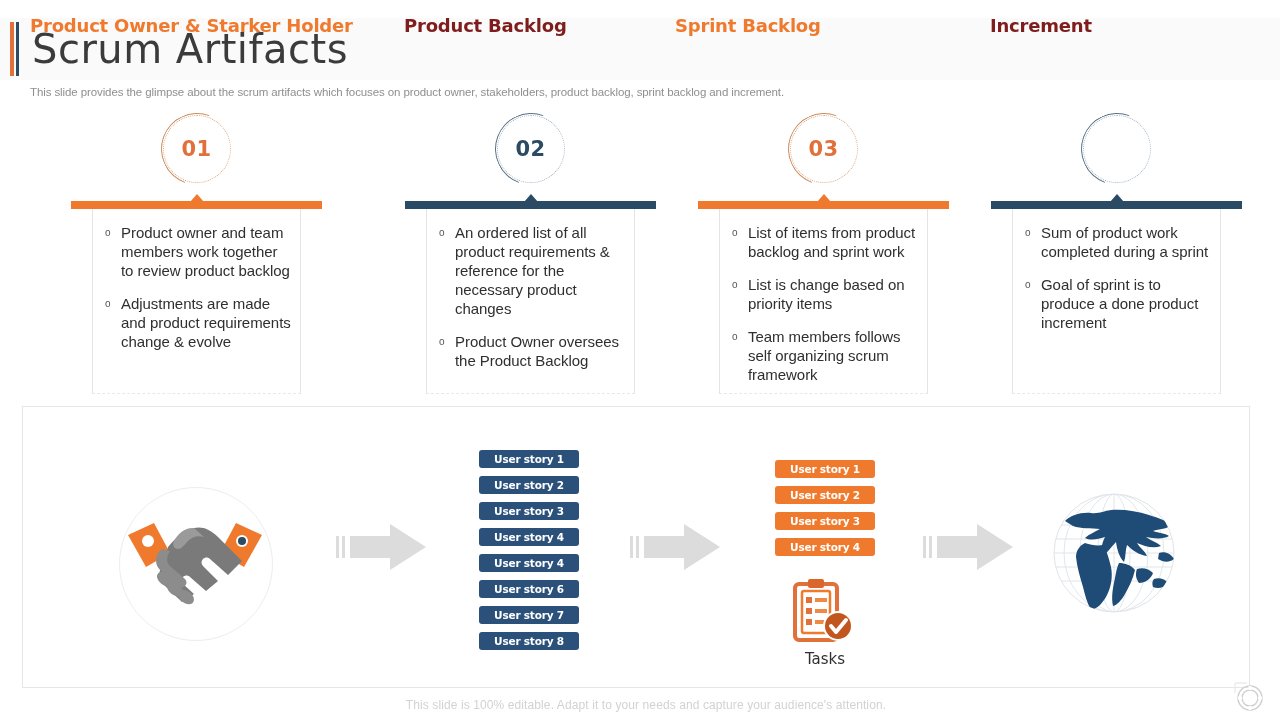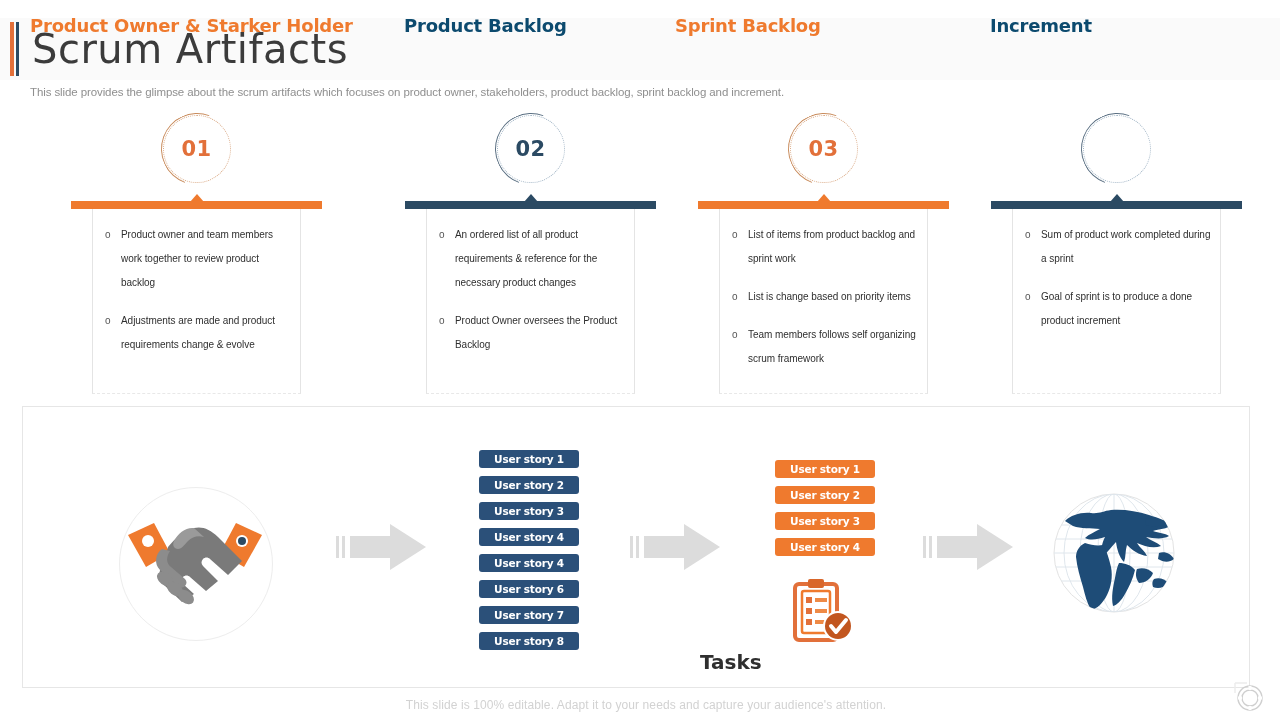--- a/index.html
+++ b/index.html
@@ -76,39 +76,39 @@
   .box{
     position:absolute;top:91px;left:42px;width:209px;height:185px;
     box-sizing:border-box;
     border-left:1px solid #e4e4e4;border-right:1px solid #e4e4e4;border-bottom:1px dashed #e8e8e8;
     background:#fff;
     padding:14px 6px 0 4px;
   }
   .bullets{list-style:none;margin:0;padding:0;}
   .bullets li{
     position:relative;padding-left:24px;margin-bottom:14px;
-    font-size:10px;line-height:24px;color:#2f2f2f;letter-spacing:-.05px;
+    font-size:15px;line-height:19px;color:#2f2f2f;letter-spacing:-.05px;
   }
   .bullets li:before{
     content:"o";position:absolute;left:8px;top:0;
     font-size:10px;color:#555;
   }
 
   
   .panel{
     position:absolute;left:22px;top:406px;width:1228px;height:282px;
     box-sizing:border-box;border:1px solid #e6e6e6;background:#fff;
   }
   .col-title{
     position:absolute;top:15px;text-align:left;
     font-size:18px;font-weight:700;letter-spacing:-.2px;
     font-family:"DejaVu Sans", sans-serif;
   }
   .t-orange{color:#ef7a2e;}
-  .t-blue{color:#0c4a6e;}
+  .t-blue{color:#7f1d1d;}
   .ct1{left:30px;width:330px;}
   .ct2{left:404px;width:252px;}
   .ct3{left:675px;width:250px;}
   .ct4{left:990px;width:250px;}
 
   
   .pills{position:absolute;}
   .pills.blue-col{left:479px;top:450px;}
   .pills.orange-col{left:775px;top:460px;}
   .pill{
@@ -133,22 +133,22 @@
     border:1px solid #ededed;background:#fff;
   }
   .hs-icon{position:absolute;left:124px;top:497px;}
 
   
   .globe{position:absolute;left:1041px;top:491px;}
 
   
   .tasks-icon{position:absolute;left:793px;top:578px;}
   .tasks-label{
-    position:absolute;left:700px;top:650px;width:250px;text-align:left;
-    font-size:20px;font-weight:700;color:#2f2f2f;
+    position:absolute;left:700px;top:650px;width:250px;text-align:center;
+    font-size:15px;font-weight:400;color:#2f2f2f;
     font-family:"DejaVu Sans", sans-serif;
   }
 
   
   .footer{
     position:absolute;left:0;top:698px;width:1280px;text-align:center;
     font-size:12px;color:#d2d2d2;letter-spacing:.1px;padding-left:6px;
   }
   .logo-mark{position:absolute;left:1233px;top:681px;}
 </style>

